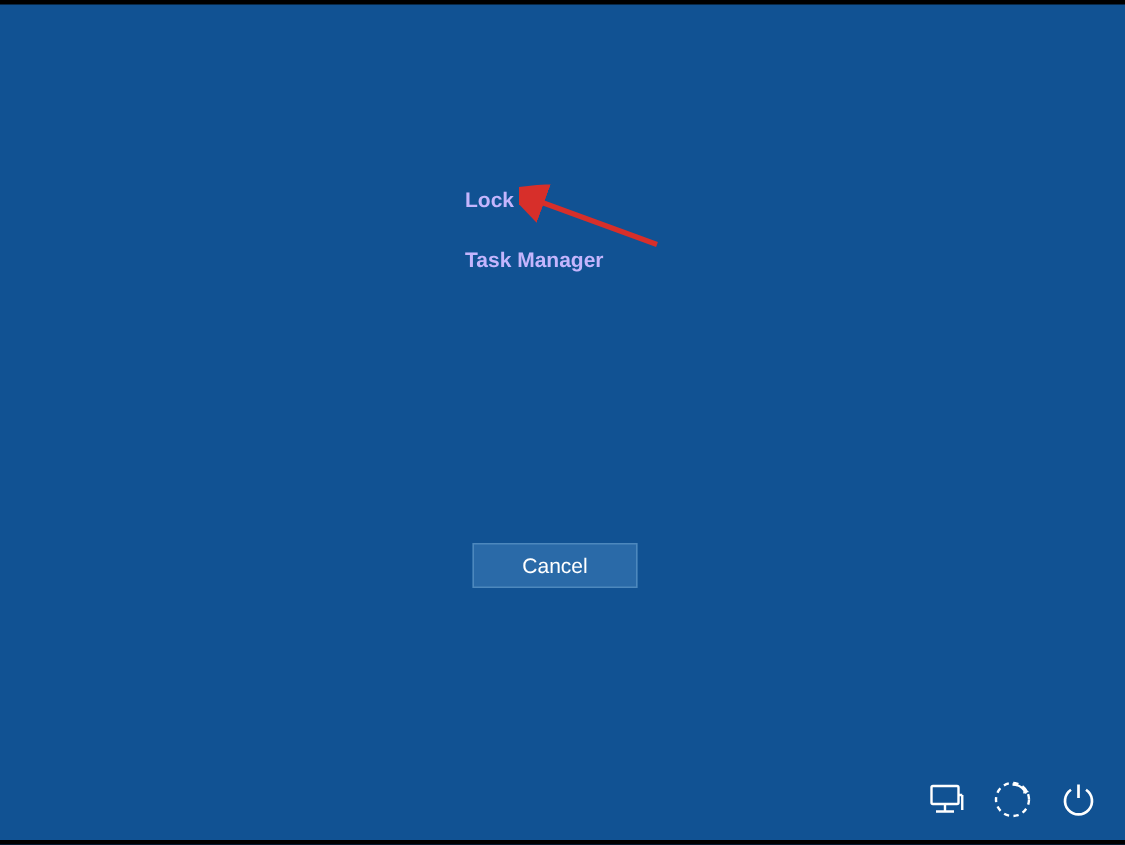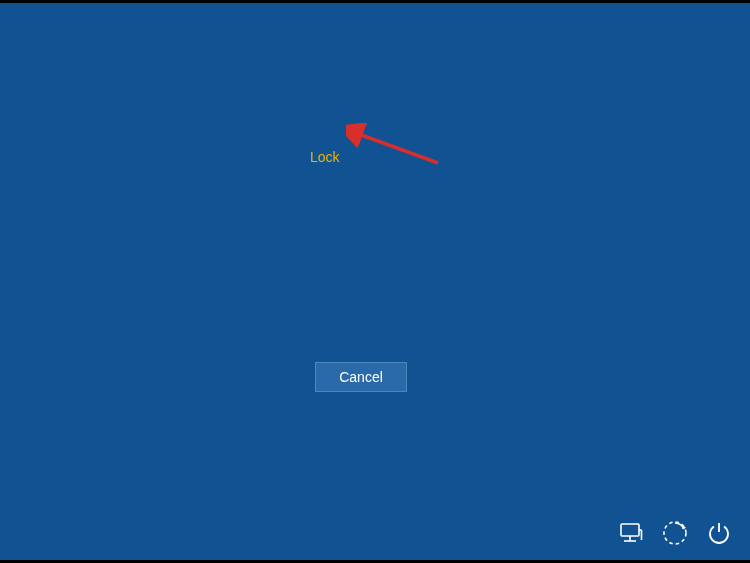--- a/index.html
+++ b/index.html
@@ -20,32 +20,31 @@
     }
     .options {
       position: absolute;
       left: 310px;
       top: 122px;
       display: flex;
       flex-direction: column;
       gap: 24px;
     }
     .option-item {
-      color: #eab308;
+      color: #c4b5fd;
       font-size: 14px;
-      font-weight: 400;
+      font-weight: 700;
       cursor: pointer;
       white-space: nowrap;
-      margin-top: 24px;
     }
     .cancel-btn {
       position: absolute;
       left: 315px;
       top: 359px;
-      width: 92px;
+      width: 110px;
       height: 30px;
       background: #2a6aa8;
       border: 1px solid #4d88bd;
       color: #fff;
       font-size: 14px;
       font-family: inherit;
       cursor: pointer;
       text-align: center;
       line-height: 28px;
     }
@@ -73,20 +72,21 @@
     }
     .tray-icon svg { display: block; }
   </style>
 </head>
 <body>
 
 <div class="screen">
 
   <div class="options">
     <div class="option-item">Lock</div>
+    <div class="option-item">Task Manager</div>
   </div>
 
   <button class="cancel-btn">Cancel</button>
 
   <svg class="annotation-arrow" width="100" height="48" viewBox="0 0 100 48">
     <defs>
       <marker id="arrowhead" markerWidth="8" markerHeight="8" refX="2" refY="4" orient="auto">
         <polygon points="0 0, 8 4, 0 8" fill="#d72f2a"></polygon>
       </marker>
     </defs>

